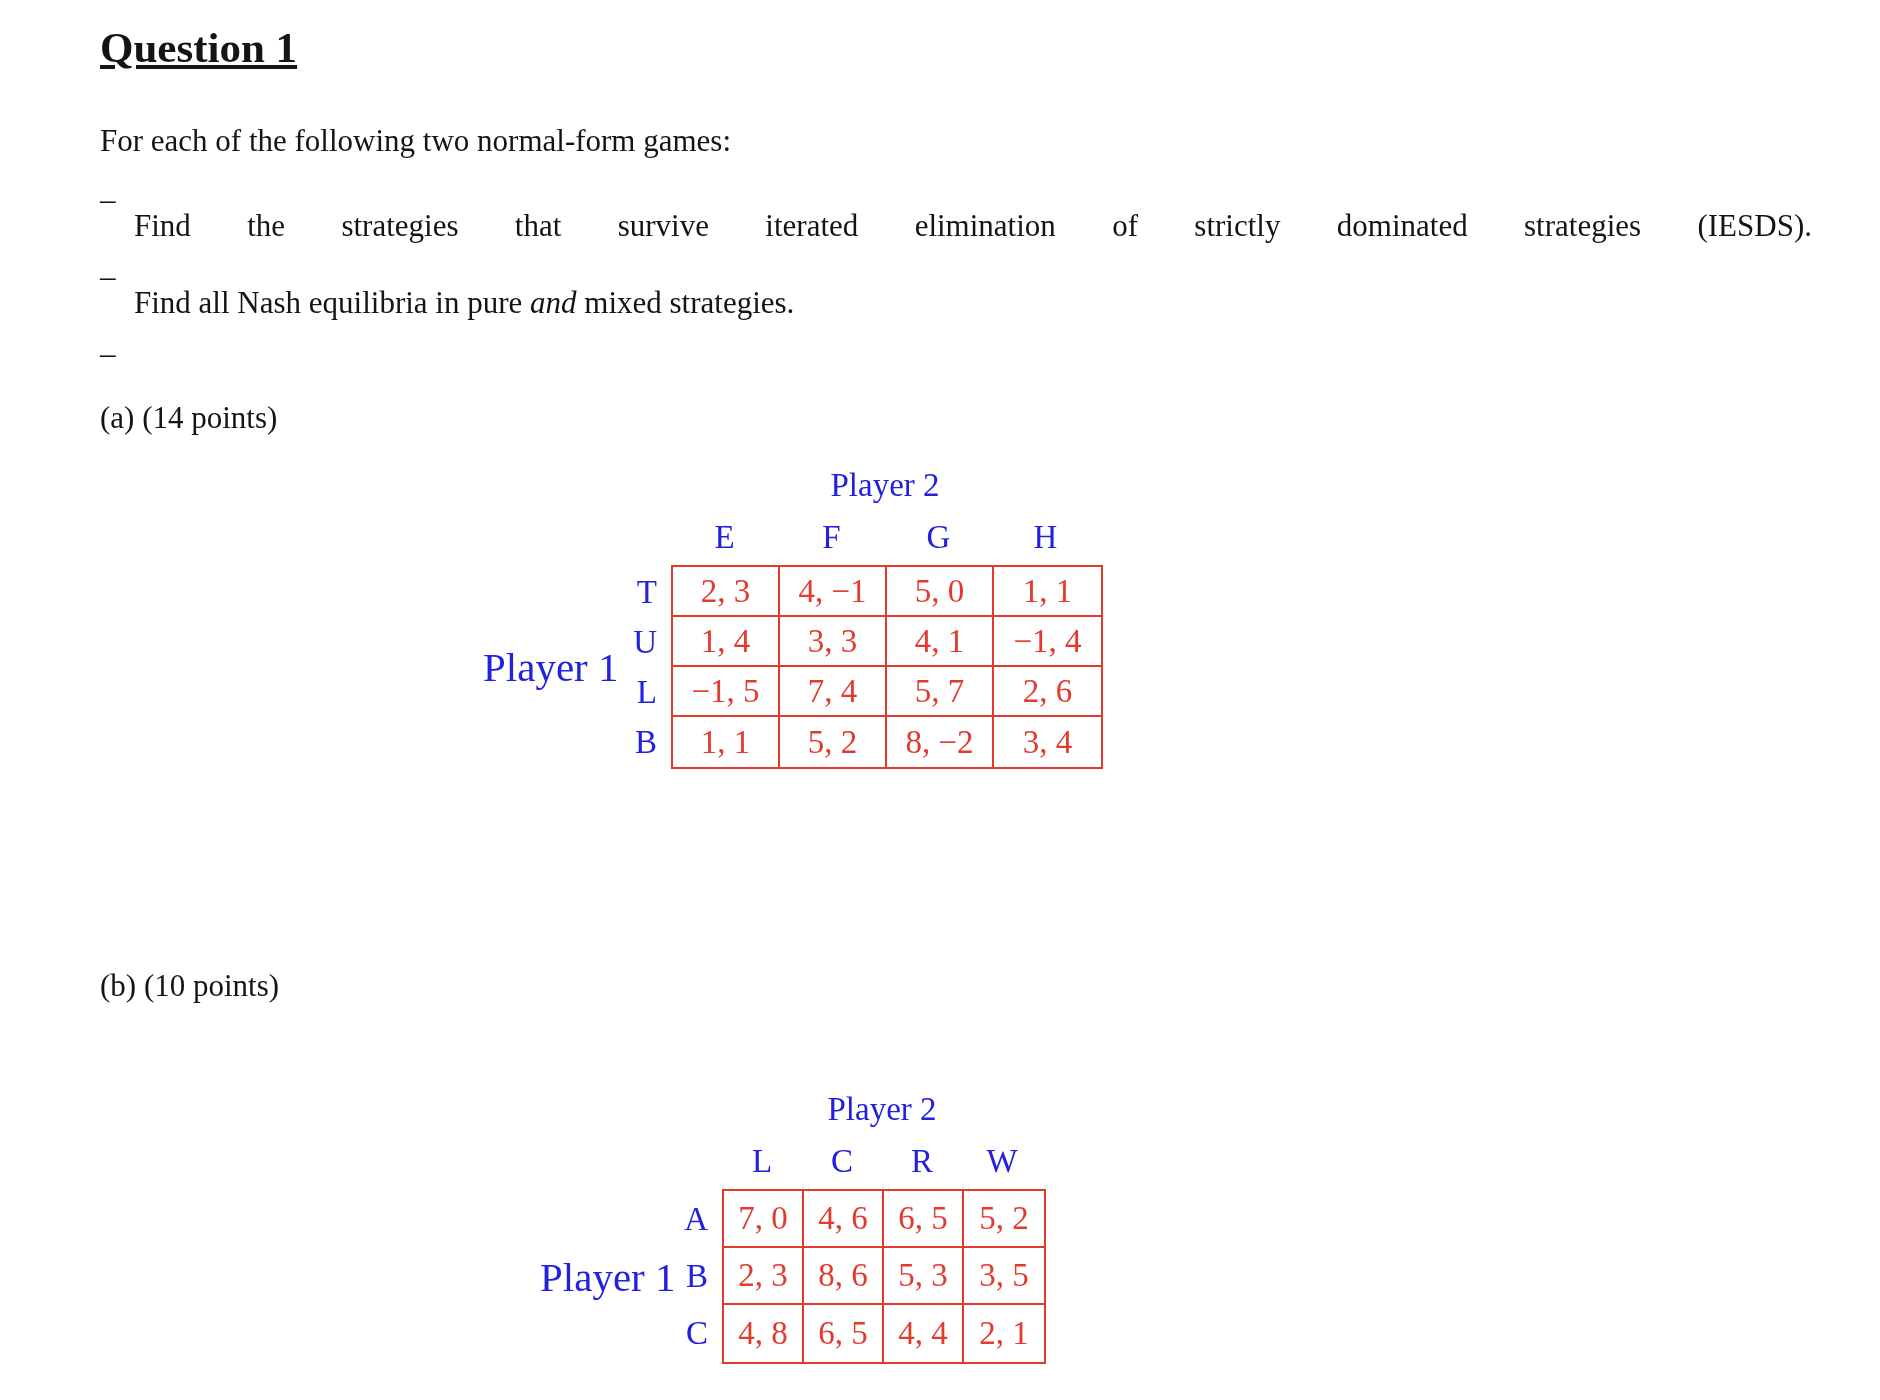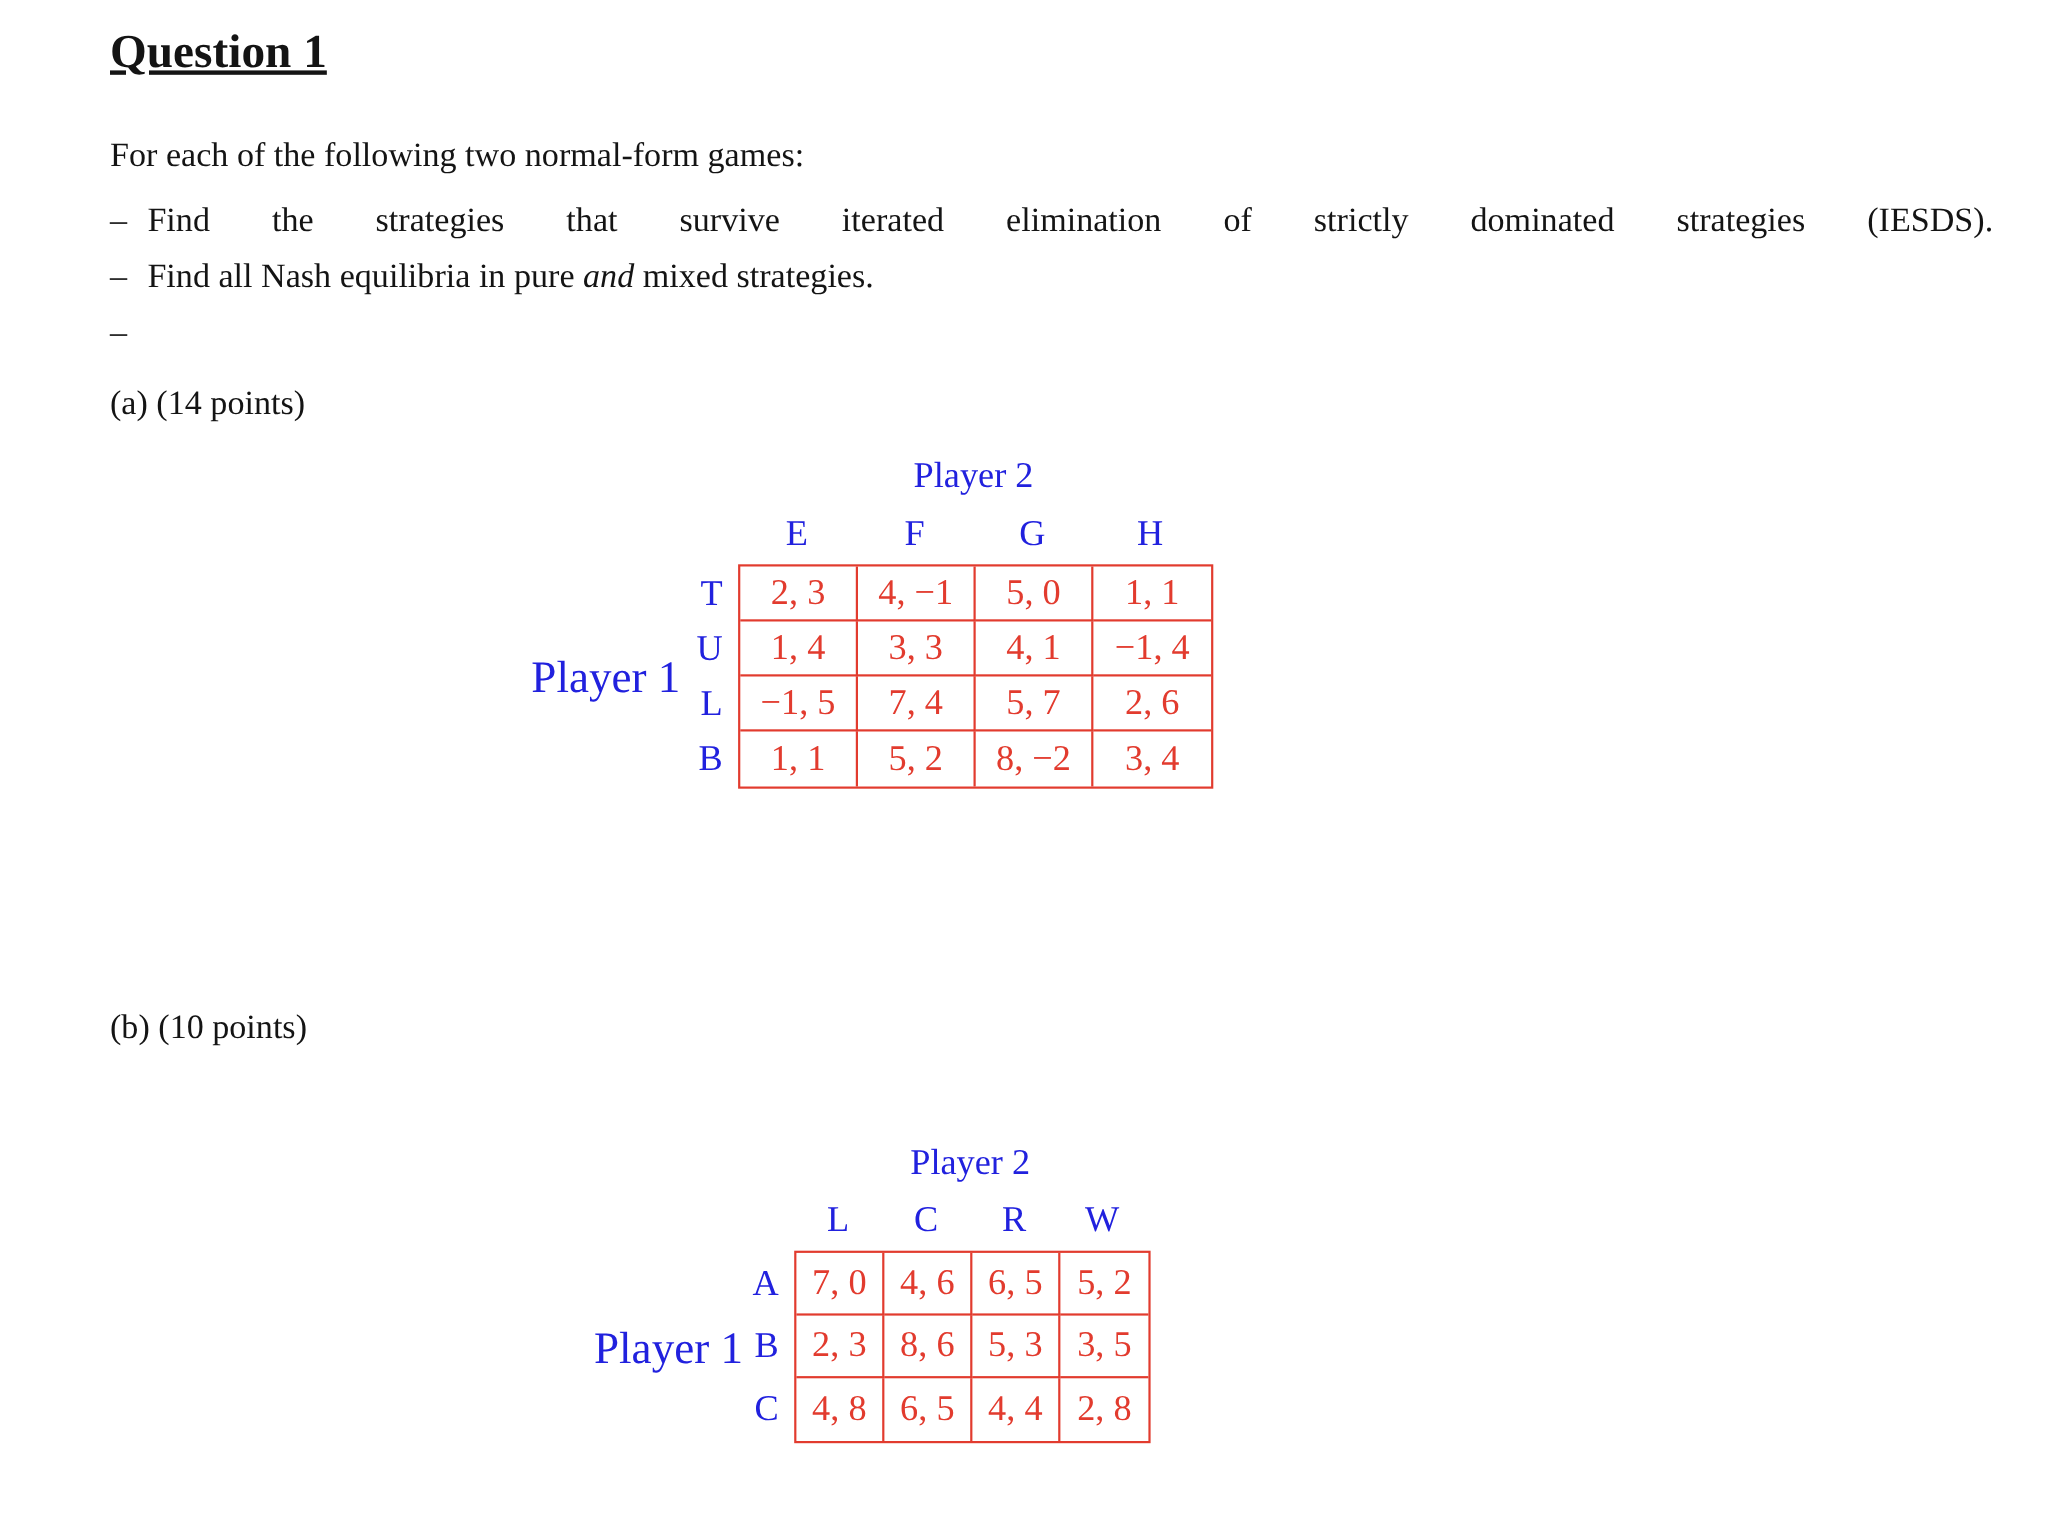--- a/index.html
+++ b/index.html
@@ -31,21 +31,21 @@
   }
   .bullet{
     display:flex;
     line-height:51px;
     margin:0;
   }
   .bullet .dash{
     width:34px;
     flex:none;
   }
-  .btext{flex:1;}
+  .btext{flex:1;margin-top:26px;}
   .jline{
     text-align:justify;
     text-align-last:justify;
   }
   .em{font-style:italic;}
   .part-label{
     line-height:50px;
     margin:14px 0 0 0;
   }
   
@@ -209,16 +209,16 @@
       <div class="gcell">4, 6</div>
       <div class="gcell">6, 5</div>
       <div class="gcell">5, 2</div>
       <div class="gcell">2, 3</div>
       <div class="gcell">8, 6</div>
       <div class="gcell">5, 3</div>
       <div class="gcell">3, 5</div>
       <div class="gcell">4, 8</div>
       <div class="gcell">6, 5</div>
       <div class="gcell">4, 4</div>
-      <div class="gcell">2, 8</div>
+      <div class="gcell">2, 1</div>
     </div>
   </div>
 </div>
 
 </body></html>

